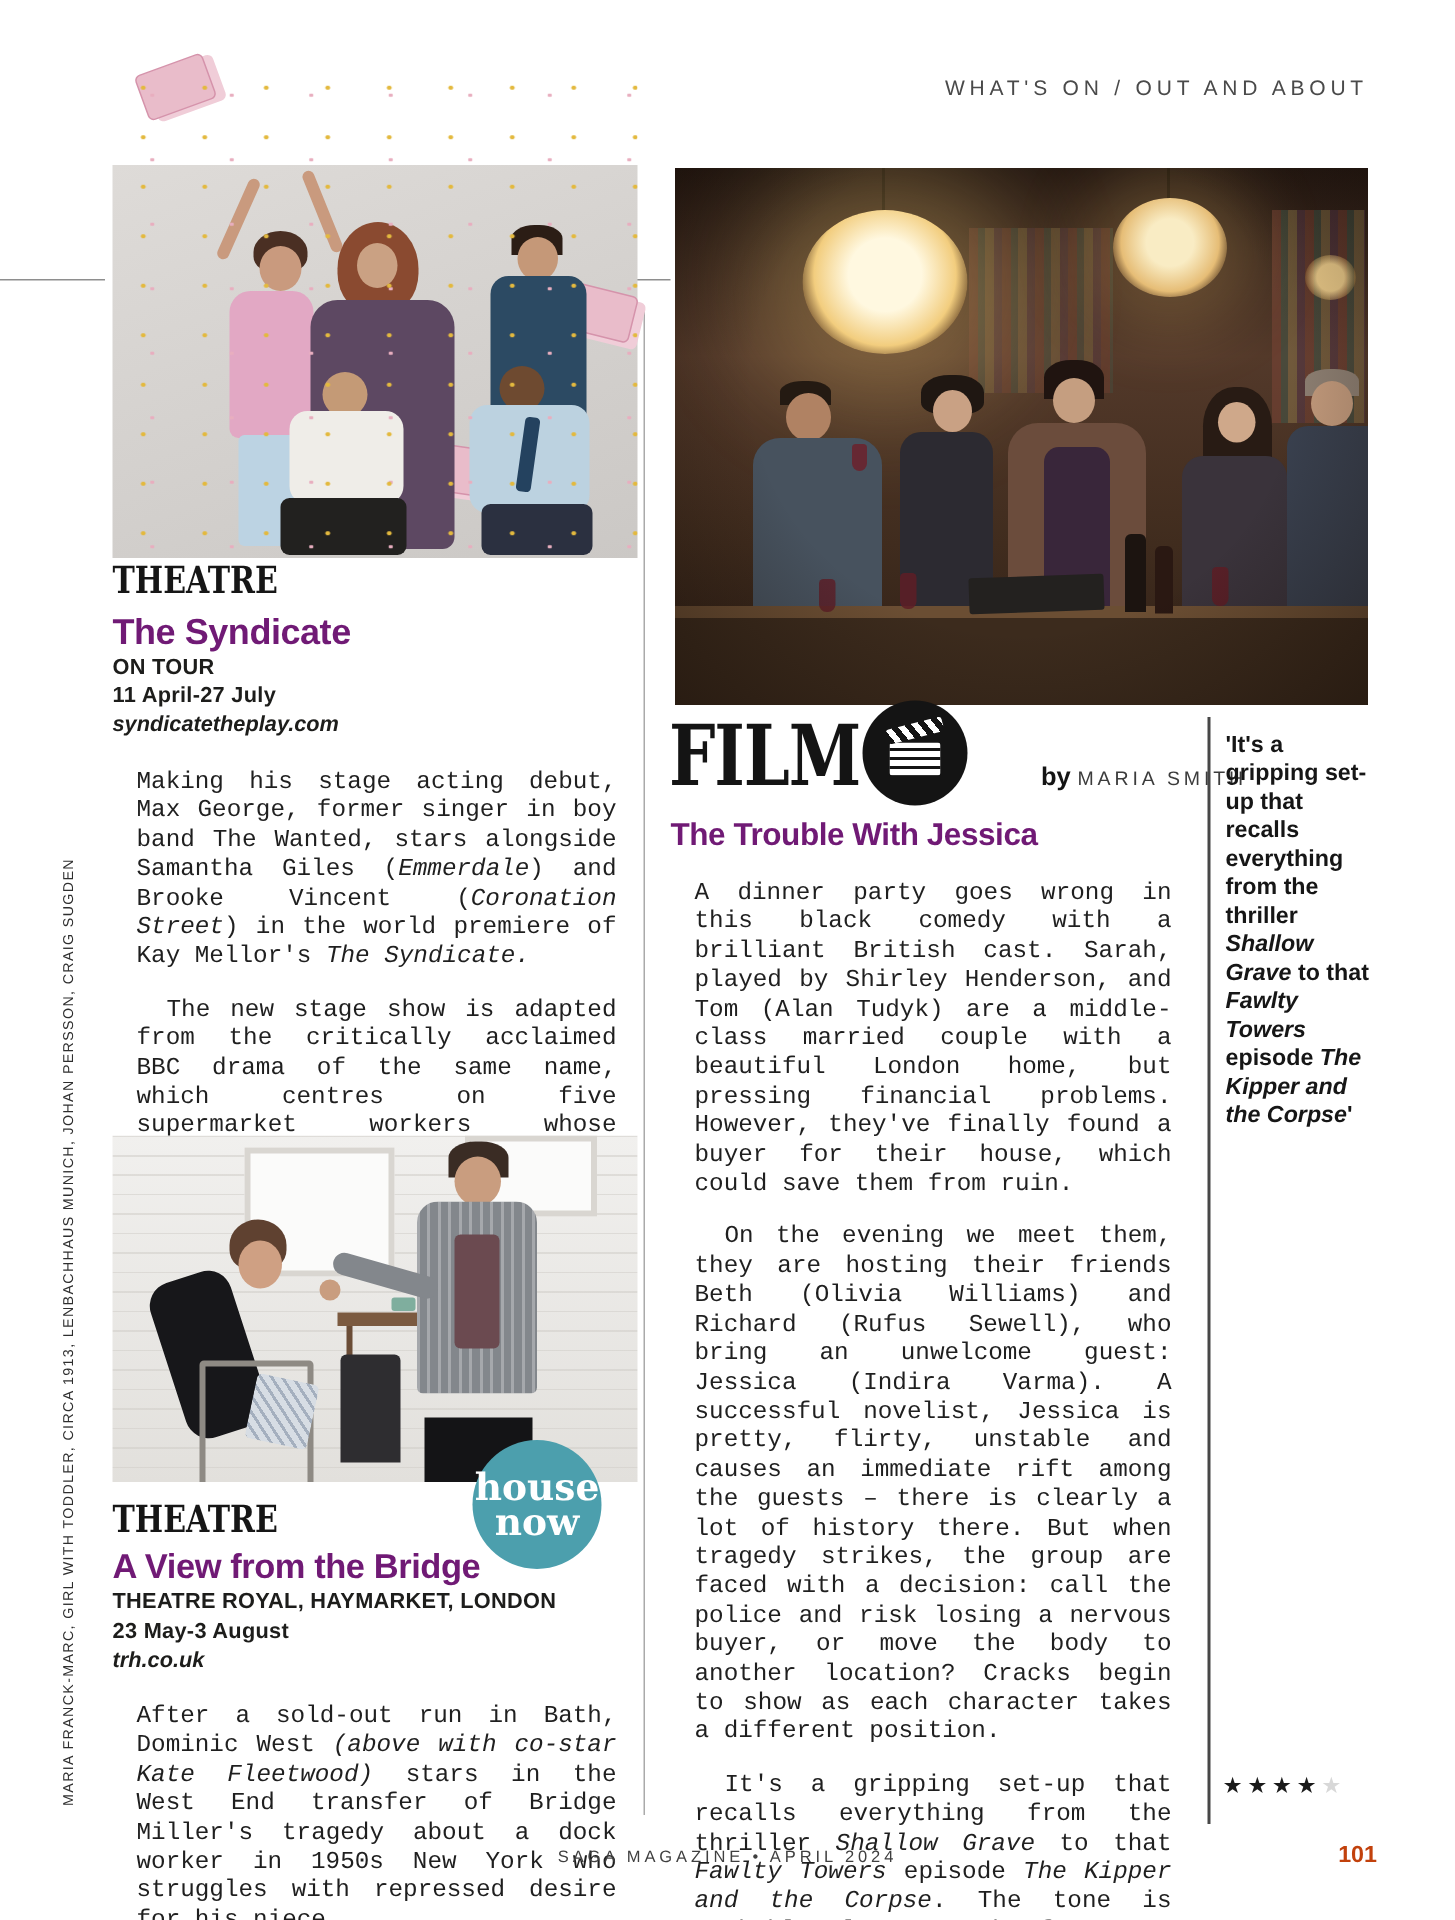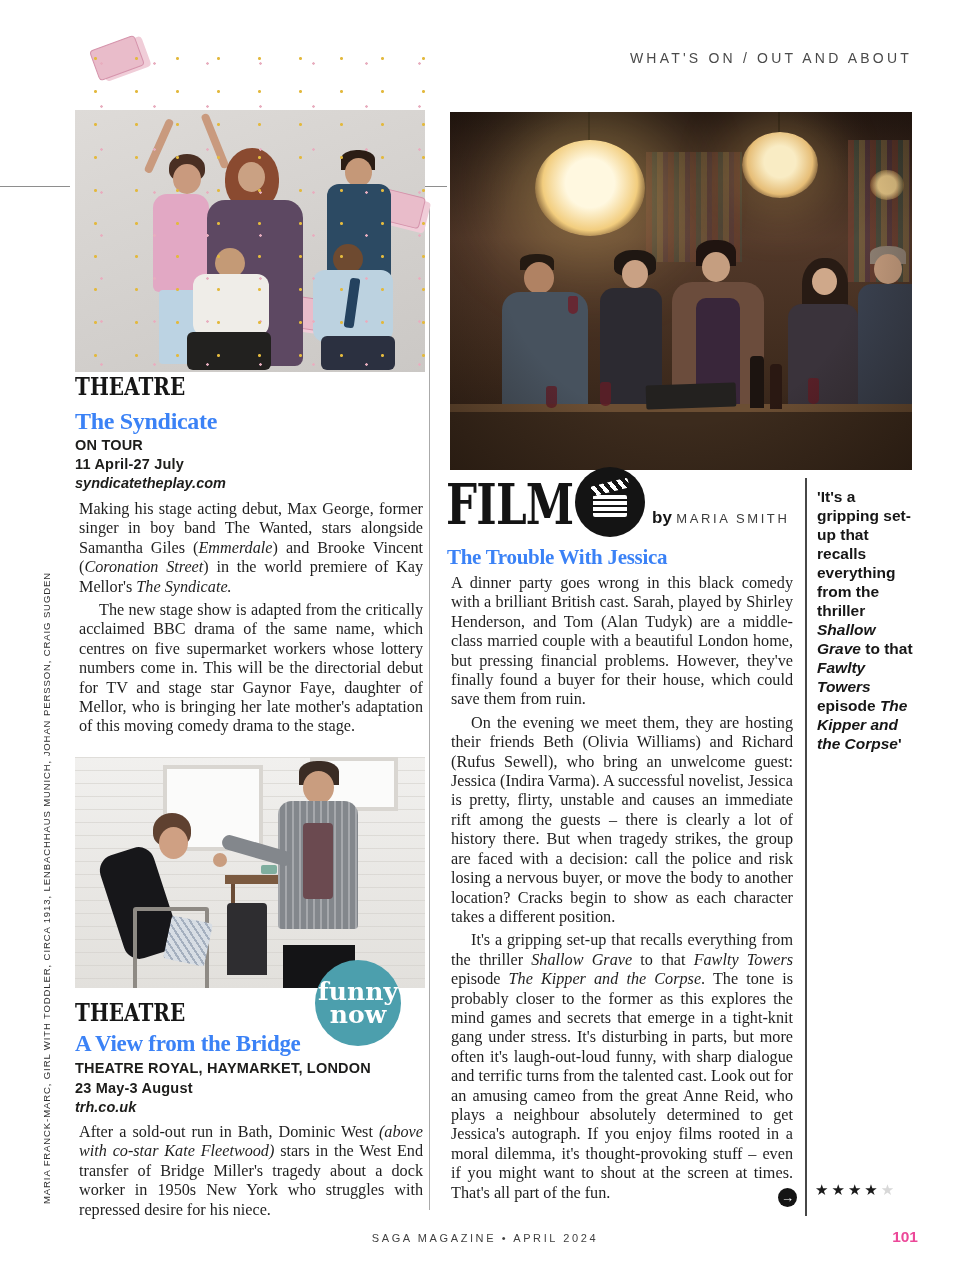--- a/index.html
+++ b/index.html
@@ -2,41 +2,41 @@
 <html><head>
 <meta charset="utf-8">
 <style>
   html,body{margin:0;padding:0;}
   body{width:970px;height:1280px;background:#fff;position:relative;overflow:hidden;
        font-family:"Liberation Sans",sans-serif;color:#1d1d1b;}
   .abs{position:absolute;}
   
   .kicker{font-family:"DejaVu Serif",serif;font-weight:bold;font-size:25px;line-height:1;
           transform:scaleX(.8);transform-origin:left center;white-space:nowrap;color:#161616;}
-  .h-title{font-weight:bold;font-size:23px;letter-spacing:-.3px;color:#3b82f6;white-space:nowrap;font-family:Liberation Serif, serif;}
+  .h-title{font-weight:bold;font-size:23px;letter-spacing:-.3px;color:#701a75;white-space:nowrap;}
   .meta{font-weight:bold;font-size:14.5px;letter-spacing:.2px;color:#1d1d1b;white-space:nowrap;}
   .url{font-weight:bold;font-style:italic;font-size:14.5px;color:#1d1d1b;white-space:nowrap;}
   
   .copy{font-family:"Liberation Serif",serif;font-size:16.2px;line-height:19.4px;
         text-align:justify;color:#1f1f1f;}
-  .copy p{margin:4px;}
+  .copy p{margin:16px;font-family:Liberation Mono, monospace;}
   .copy p.ind{text-indent:20px;}
   .copy i{font-style:italic;}
   
   .pagehead{font-size:14px;letter-spacing:3.2px;color:#4a4a4a;white-space:nowrap;}
   .pagefoot{font-size:11px;letter-spacing:2.6px;color:#3f3f3f;text-align:center;width:100%;}
-  .pagenum{font-size:15.5px;font-weight:bold;color:#ec4899;}
+  .pagenum{font-size:15.5px;font-weight:bold;color:#c2410c;}
   
   .rule-h{height:1px;background:#8e8e8e;}
   .rule-v{width:1px;background:#aaa;}
   .rule-v-dark{width:2px;background:#474747;}
   
   .film-word{font-family:"DejaVu Serif",serif;font-weight:bold;font-size:56px;line-height:1;
              letter-spacing:-1px;transform:scaleX(.78);transform-origin:left center;color:#141414;white-space:nowrap;}
-  .byline-by{font-weight:bold;font-size:17px;color:#141414;}
+  .byline-by{font-weight:bold;font-size:17px;color:#141414;margin-left:42px;}
   .byline-name{font-size:13px;letter-spacing:2.6px;color:#3c3c3c;}
   
   .pq{font-weight:bold;font-size:15.5px;line-height:19px;color:#161616;width:104px;}
   .pq i{font-style:italic;}
   
   .stars{font-size:15px;letter-spacing:3px;white-space:nowrap;}
   .star.f{color:#1a1a1a;}
   .star.e{color:#d8d8d8;}
   
   .badge{width:86px;height:86px;border-radius:50%;background:#4c9fad;color:#fff;
@@ -124,21 +124,21 @@
   <div class="abs" style="left:224px;top:4px;width:40px;height:24px;background:#3a2c24;border-radius:45% 45% 0 0;"></div>
   <div class="abs" style="left:228px;top:14px;width:31px;height:33px;background:#c99d7f;border-radius:50%;"></div>
   <div class="abs" style="left:203px;top:44px;width:80px;height:128px;background:#83878c;border-radius:14px 14px 4px 4px;background-image:repeating-linear-gradient(90deg,rgba(255,255,255,.28) 0 2px,transparent 2px 7px);"></div>
   <div class="abs" style="left:228px;top:66px;width:30px;height:76px;background:#6b4a50;border-radius:4px;"></div>
   <div class="abs" style="left:146px;top:86px;width:72px;height:15px;background:#83878c;transform:rotate(16deg);border-radius:8px;"></div>
   <div class="abs" style="left:138px;top:96px;width:14px;height:14px;background:#c99d7f;border-radius:50%;"></div>
   <div class="abs" style="left:208px;top:188px;width:72px;height:43px;background:#141416;"></div>
 </div>
 
 <div class="abs badge" style="left:315px;top:960px;">
-  <span>funny</span>
+  <span>house</span>
   <span>now</span>
 </div>
 
 <div class="abs kicker" style="left:75px;top:1000px;">THEATRE</div>
 <div class="abs h-title" style="left:75px;top:1031px;">A View from the Bridge</div>
 <div class="abs meta" style="left:75px;top:1060px;">THEATRE ROYAL, HAYMARKET, LONDON</div>
 <div class="abs meta" style="left:75px;top:1080px;">23 May-3 August</div>
 <div class="abs url" style="left:75px;top:1099px;">trh.co.uk</div>
 <div class="abs copy" style="left:75px;top:1119px;width:352px;">
   <p><span>After a sold-out run in Bath, Dominic West </span><i>(above with co-star Kate Fleetwood)</i><span> stars in the West End transfer of Bridge Miller's tragedy about a dock worker in 1950s New York who struggles with repressed desire for his niece.</span></p>

